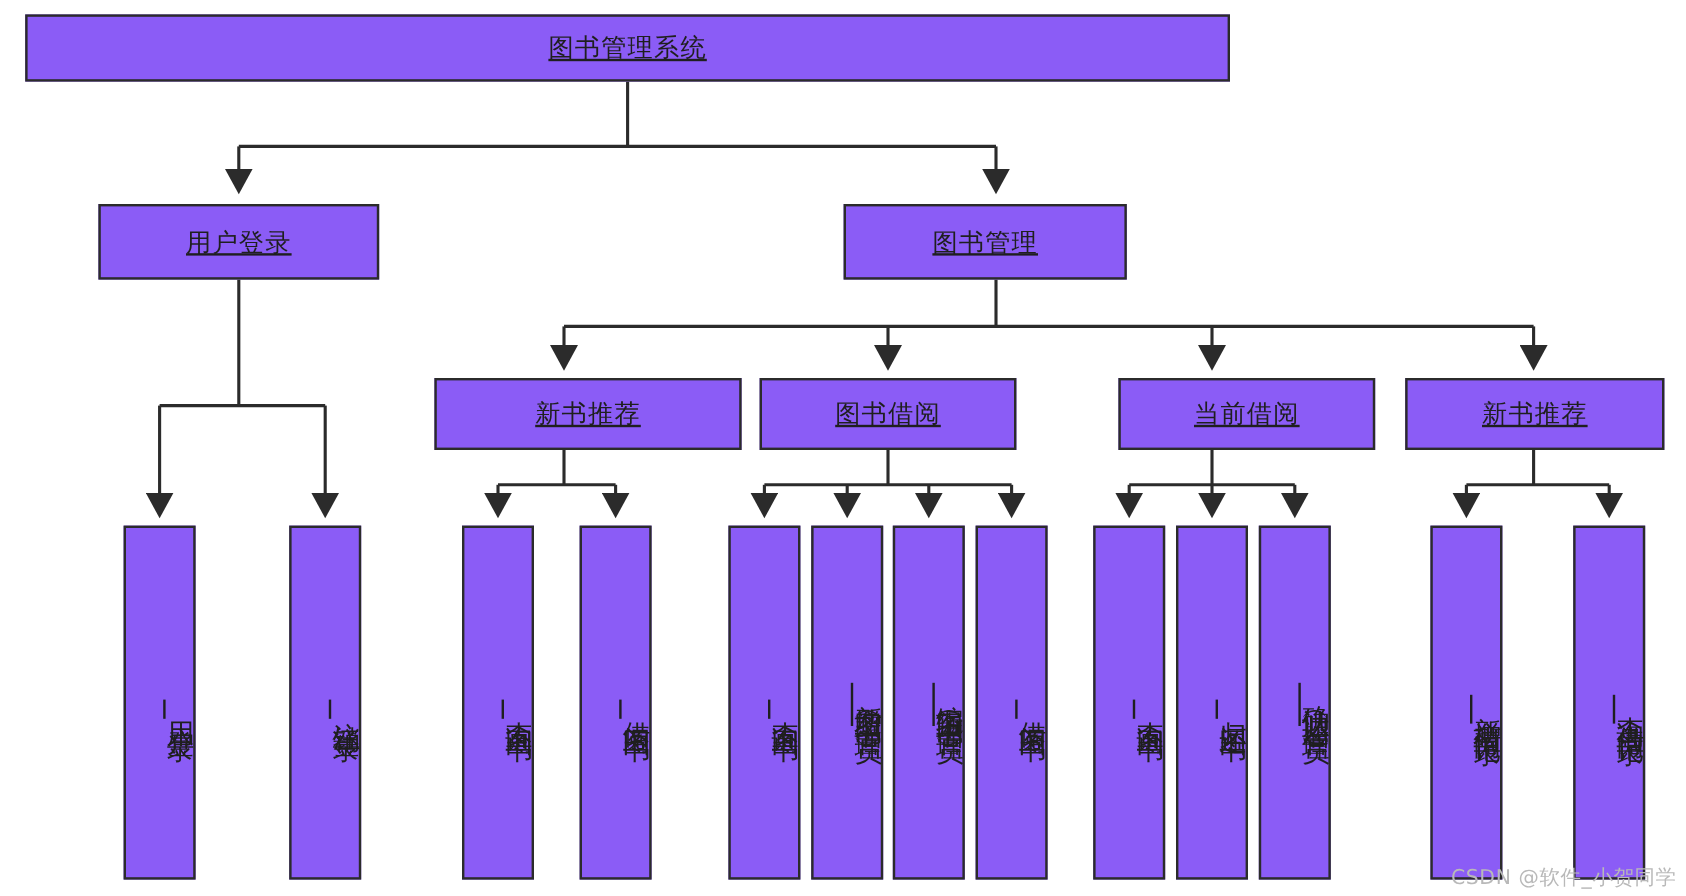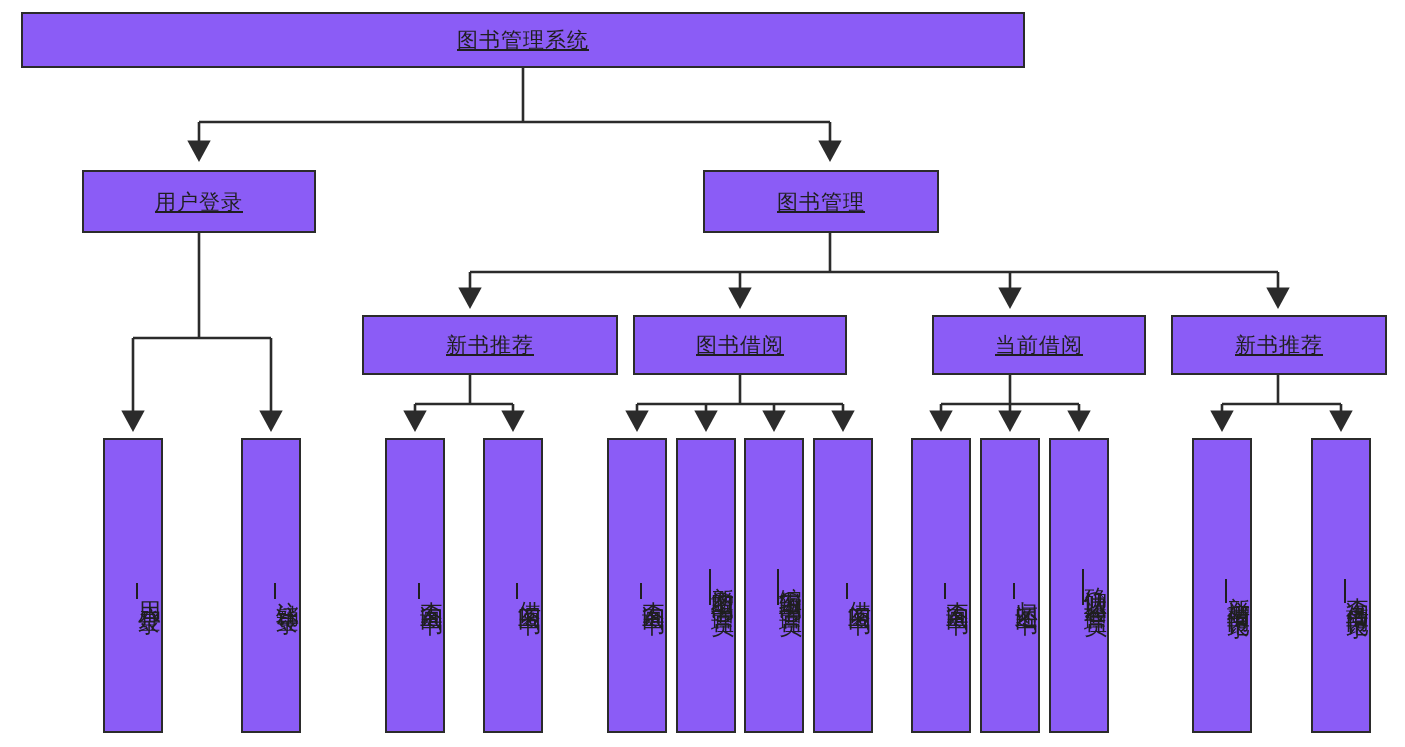--- a/index.html
+++ b/index.html
@@ -139,14 +139,15 @@
   <div class="node vert tall" style="left:744px; top:438px; width:60px; height:295px;">编辑图书（管理员）</div>
   <div class="node vert" style="left:813px; top:438px; width:60px; height:295px;">借阅图书</div>
 
   <div class="node vert" style="left:911px; top:438px; width:60px; height:295px;">查询图书</div>
   <div class="node vert" style="left:980px; top:438px; width:60px; height:295px;">归还图书</div>
   <div class="node vert tall" style="left:1049px; top:438px; width:60px; height:295px;">确认归还（管理员）</div>
 
   <div class="node vert" style="left:1192px; top:438px; width:60px; height:295px;">新增借阅记录</div>
   <div class="node vert" style="left:1311px; top:438px; width:60px; height:295px;">查询借阅记录</div>
 
+  <div class="watermark">CSDN @软件_小贺同学</div>
 
 </div>
 
 </body></html>

